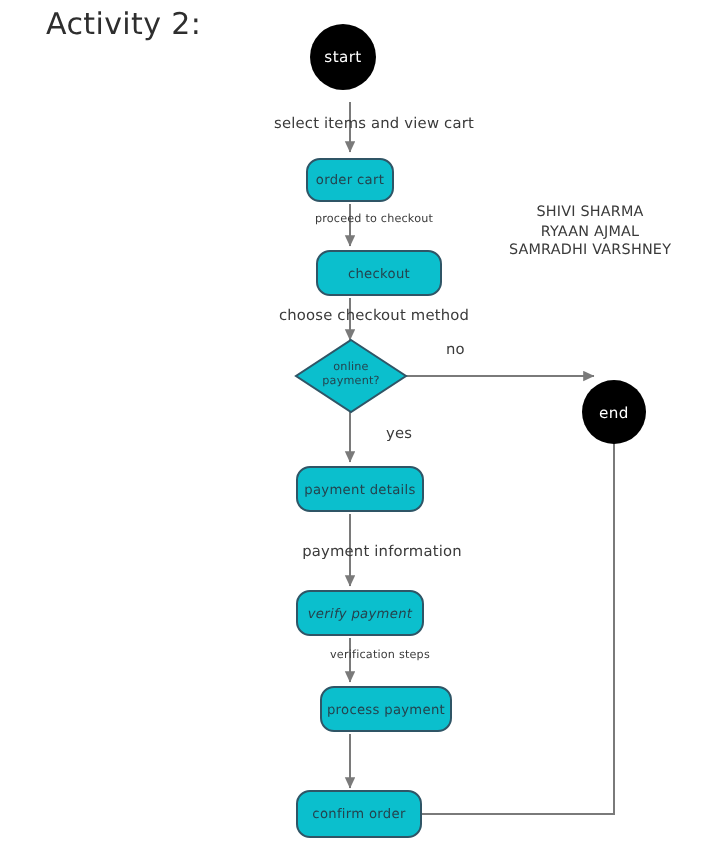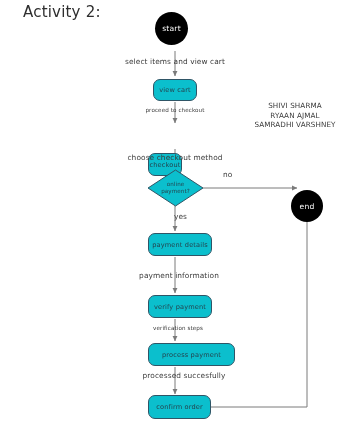--- a/index.html
+++ b/index.html
@@ -106,20 +106,21 @@
     color: #3a3a3a;
     white-space: nowrap;
     letter-spacing: 0.1px;
   }
   .edge-label.small {
     font-size: 5.6px;
   }
   .edge-label.centered {
     transform: translateX(-50%);
     text-align: right;
+    margin-left: 12px;
   }
 </style>
 </head>
 <body>
 
 <div id="diagram-canvas">
 
   <div class="title-text">Activity 2:</div>
 
   <div class="authors-block">
@@ -160,64 +161,63 @@
     </g>
   </svg>
 
   <div class="terminal-node" style="left:155px; top:12px; width:33px; height:33px;">
     <span>start</span>
   </div>
 
   <div class="edge-label centered" style="left:175px; top:57px;">select items and view cart</div>
 
   <div class="node-box" style="left:153px; top:79px; width:44px; height:22px;">
-    <span>view cart</span>
+    <span>order cart</span>
   </div>
 
   <div class="edge-label small centered" style="left:175px; top:107px;">proceed to checkout</div>
 
-  <div class="node-box" style="left:148px; top:125px; width:34px; height:23px;margin-top:28px;">
+  <div class="node-box" style="left:158px; top:125px; width:63px; height:23px;">
     <span>checkout</span>
   </div>
 
   <div class="edge-label centered" style="left:175px; top:153px;">choose checkout method</div>
 
   <div class="decision-node" style="left:147px; top:169px; width:57px; height:38px;">
     <svg width="57" height="38" viewBox="0 0 57 38">
       <polygon points="28.5,1 56,19 28.5,37 1,19" fill="#0bbfcd" stroke="#2f5566" stroke-width="1"></polygon>
     </svg>
     <div class="decision-label">
       <span>online</span>
       <span>payment?</span>
     </div>
   </div>
 
   <div class="edge-label" style="left:223px; top:170px;">no</div>
 
-  <div class="edge-label" style="left:174px; top:212px;">yes</div>
+  <div class="edge-label" style="left:193px; top:212px;">yes</div>
 
   <div class="terminal-node" style="left:291px; top:190px; width:32px; height:32px;">
     <span>end</span>
   </div>
 
   <div class="node-box" style="left:148px; top:233px; width:64px; height:23px;">
     <span>payment details</span>
   </div>
 
   <div class="edge-label centered" style="left:179px; top:271px;">payment information</div>
 
-  <div class="node-box" style="left:148px; top:295px; width:64px; height:23px;">
+  <div class="node-box" style="left:148px; top:295px; width:64px; height:23px;font-style:italic;">
     <span>verify payment</span>
   </div>
 
   <div class="edge-label small centered" style="left:178px; top:325px;">verification steps</div>
 
-  <div class="node-box" style="left:148px; top:343px; width:87px; height:23px;">
+  <div class="node-box" style="left:160px; top:343px; width:66px; height:23px;">
     <span>process payment</span>
   </div>
 
-  <div class="edge-label centered" style="left:184px; top:371px;">processed succesfully</div>
 
   <div class="node-box" style="left:148px; top:395px; width:63px; height:24px;">
     <span>confirm order</span>
   </div>
 
 </div>
 
 </body></html>

